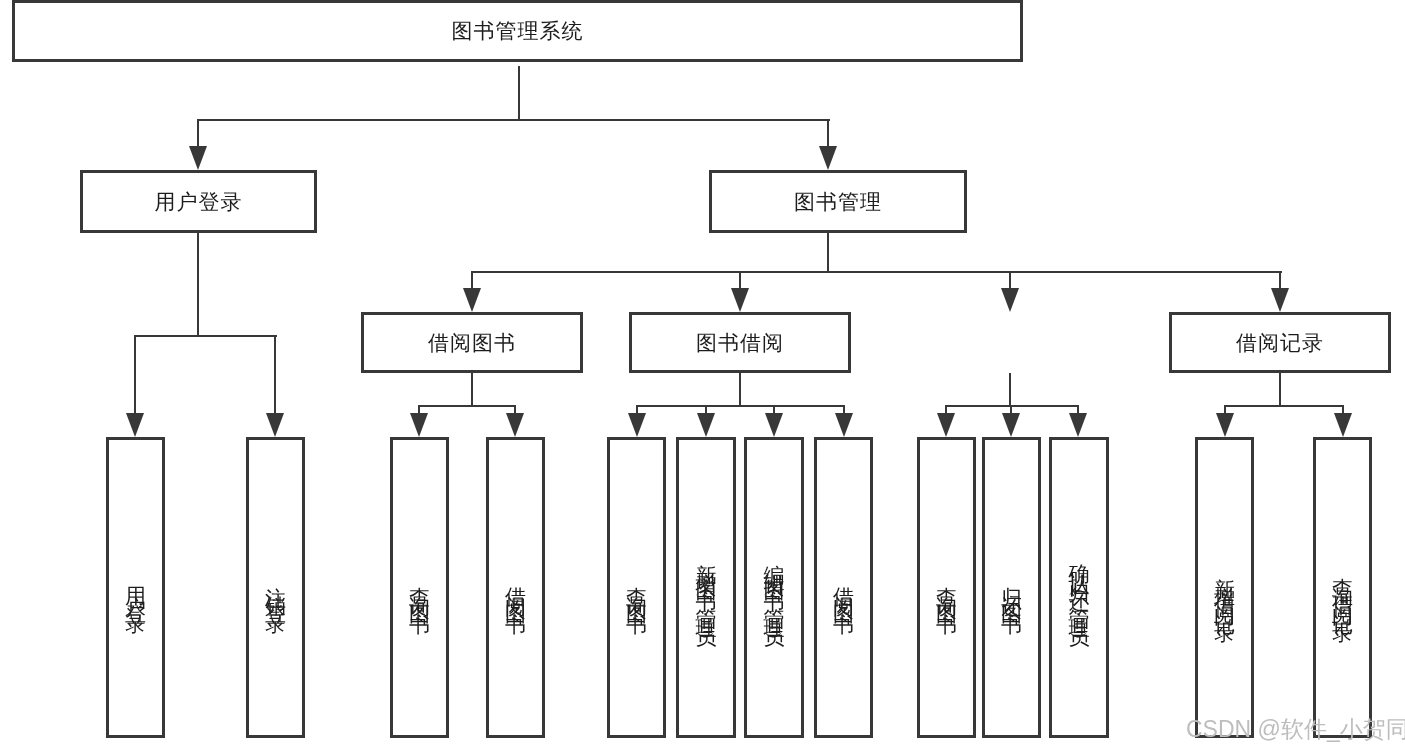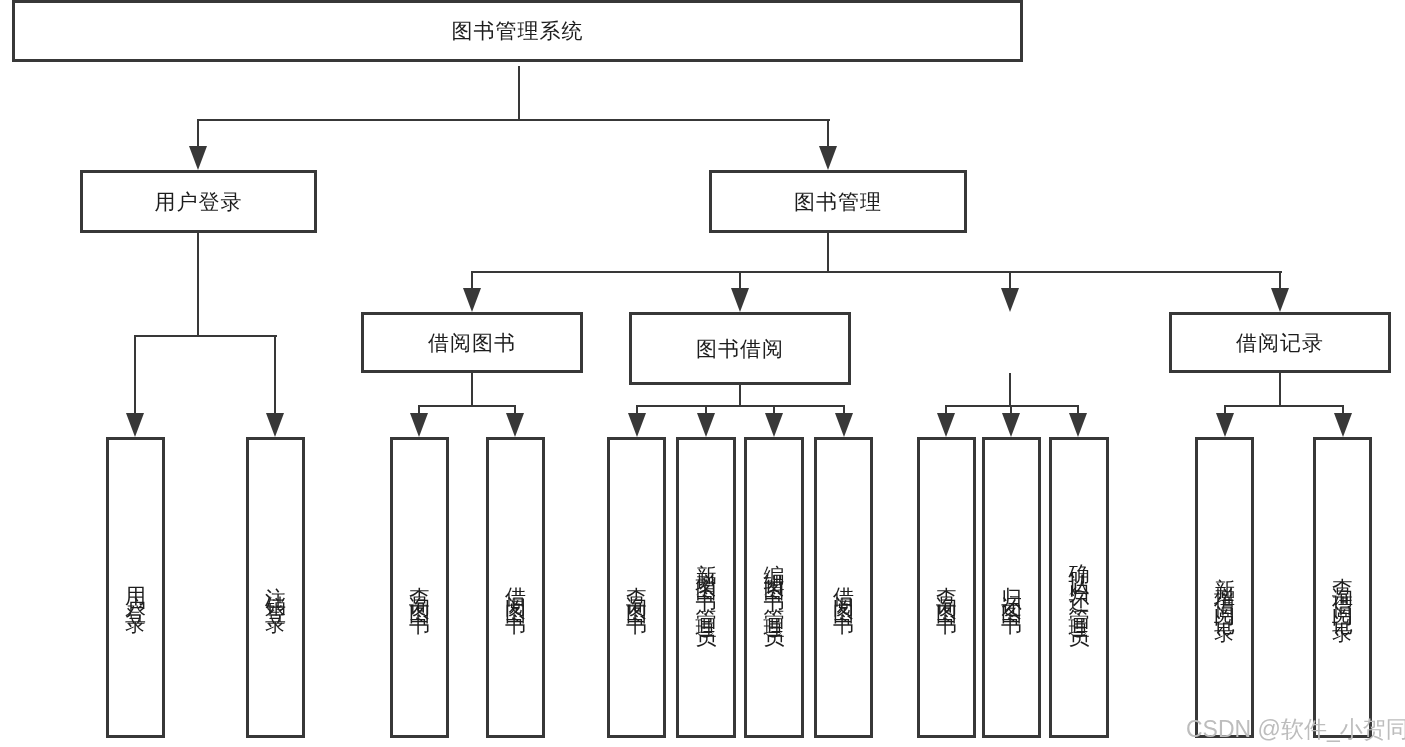--- a/index.html
+++ b/index.html
@@ -79,21 +79,21 @@
   <div class="ln" style="left:471px;top:271px;width:2px;height:22px;"></div>
   <div class="ln" style="left:739px;top:271px;width:2px;height:22px;"></div>
   <div class="ln" style="left:1009px;top:271px;width:2px;height:22px;"></div>
   <div class="ln" style="left:1279px;top:271px;width:2px;height:22px;"></div>
   <div class="arrow" style="left:463px;top:288px;"></div>
   <div class="arrow" style="left:731px;top:288px;"></div>
   <div class="arrow" style="left:1001px;top:288px;"></div>
   <div class="arrow" style="left:1271px;top:288px;"></div>
 
   <div class="box" style="left:361px;top:312px;width:222px;height:61px;">借阅图书</div>
-  <div class="box" style="left:629px;top:312px;width:222px;height:73px;">图书借阅</div>
+  <div class="box" style="left:629px;top:312px;width:222px;height:61px;">图书借阅</div>
   <div class="box" style="left:1169px;top:312px;width:222px;height:61px;">借阅记录</div>
 
   <div class="ln" style="left:471px;top:373px;width:2px;height:34px;"></div>
   <div class="ln" style="left:418px;top:405px;width:98px;height:2px;"></div>
   <div class="ln" style="left:418px;top:405px;width:2px;height:12px;"></div>
   <div class="ln" style="left:514px;top:405px;width:2px;height:12px;"></div>
   <div class="arrow" style="left:410px;top:413px;"></div>
   <div class="arrow" style="left:506px;top:413px;"></div>
 
   <div class="ln" style="left:739px;top:373px;width:2px;height:34px;"></div>

